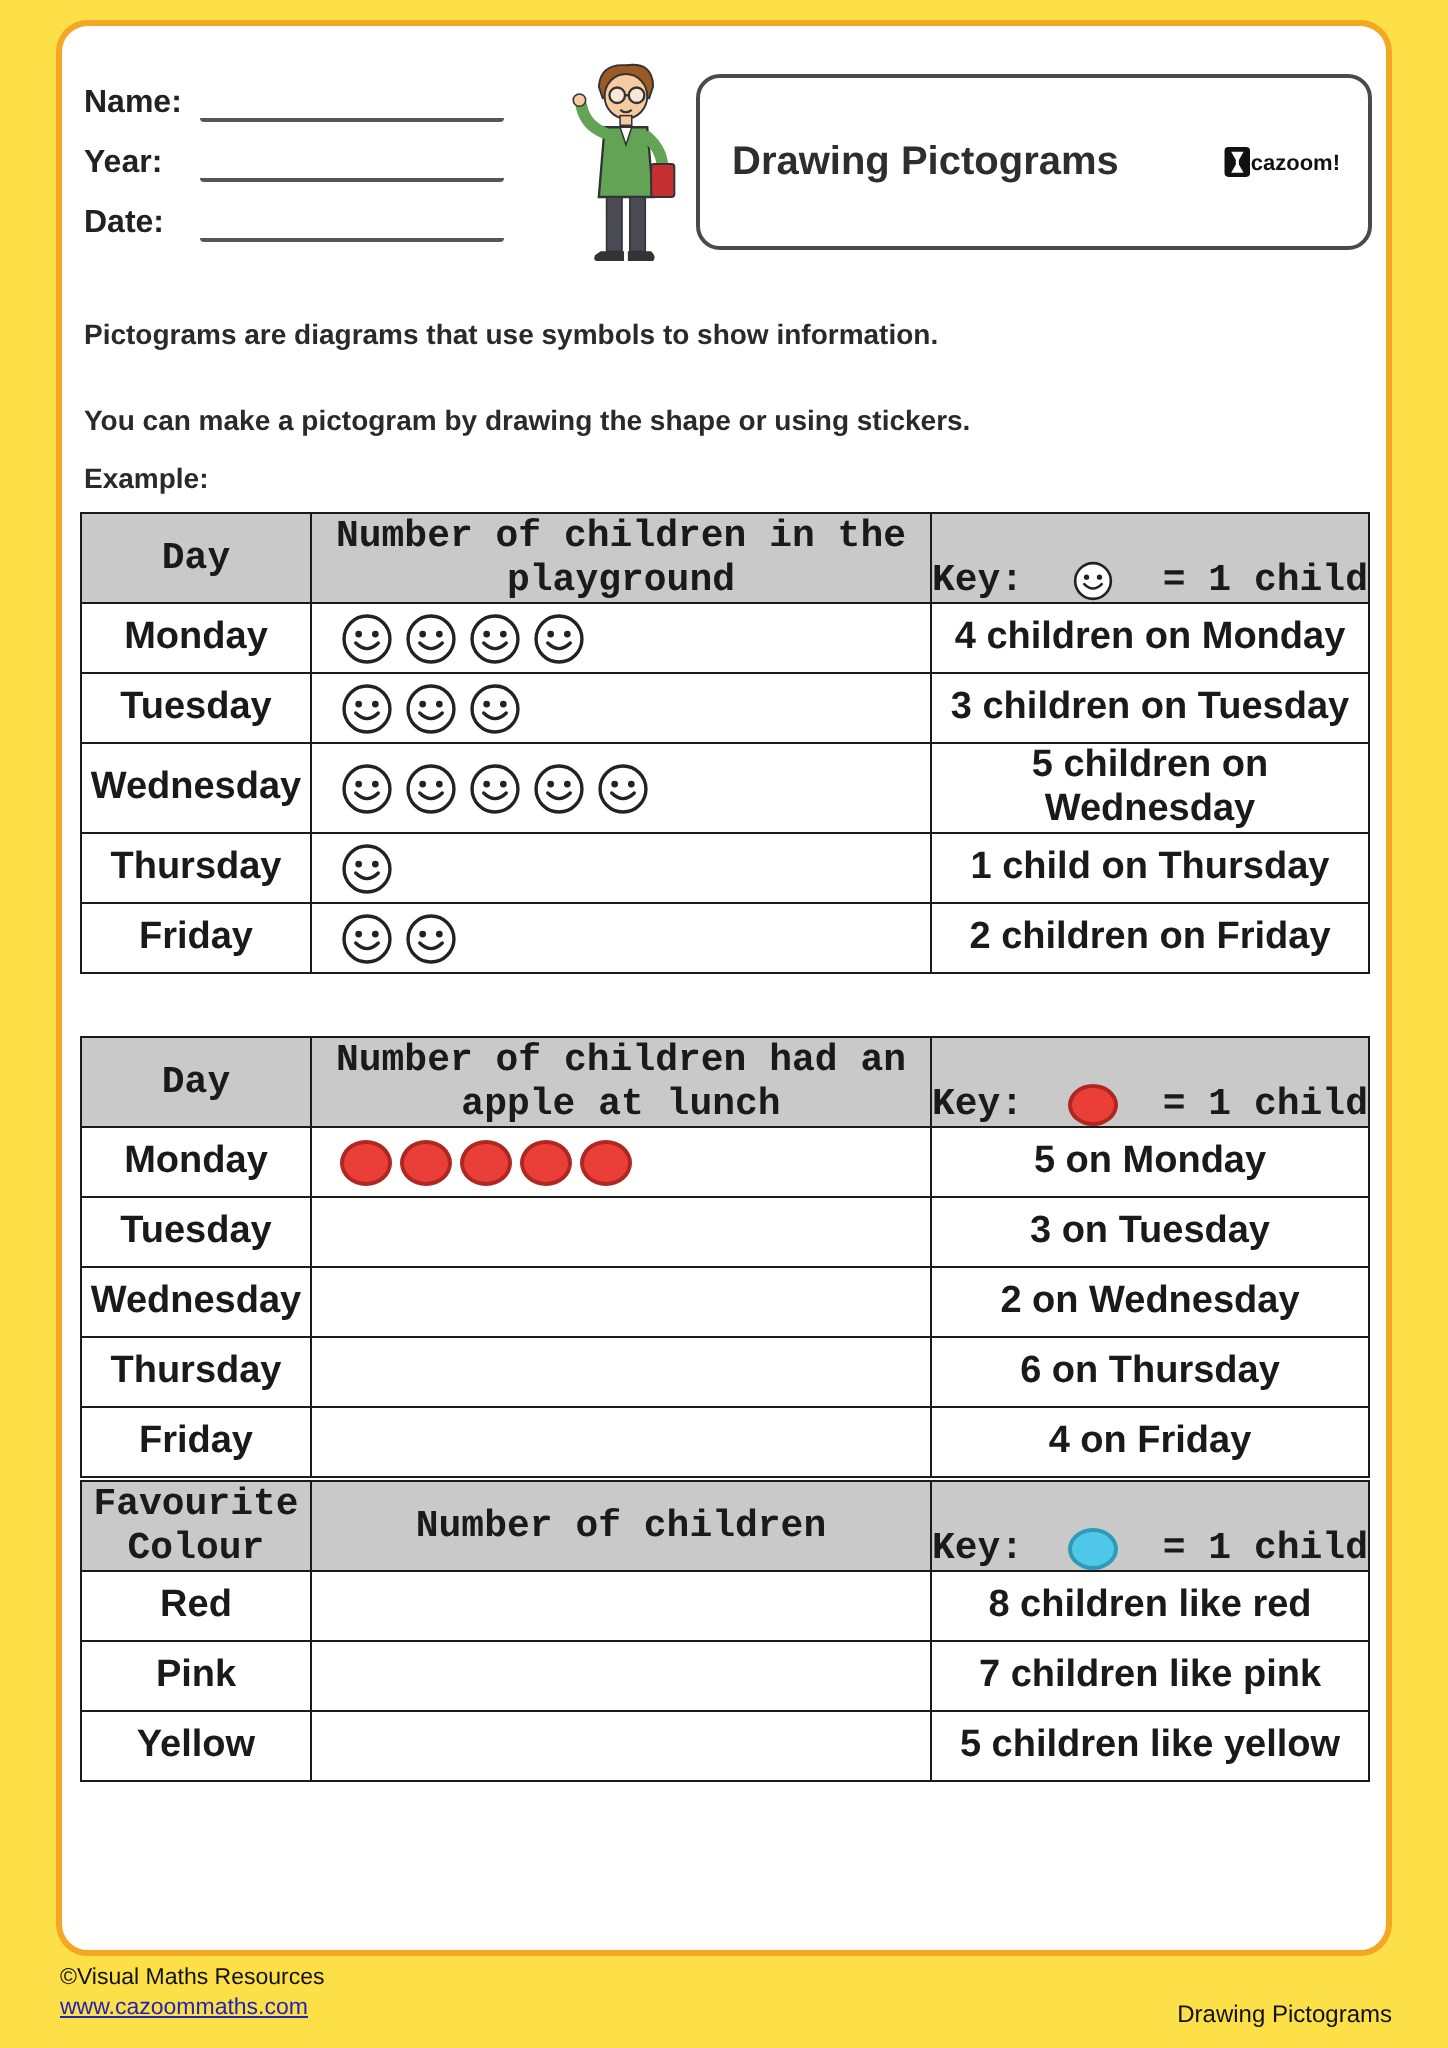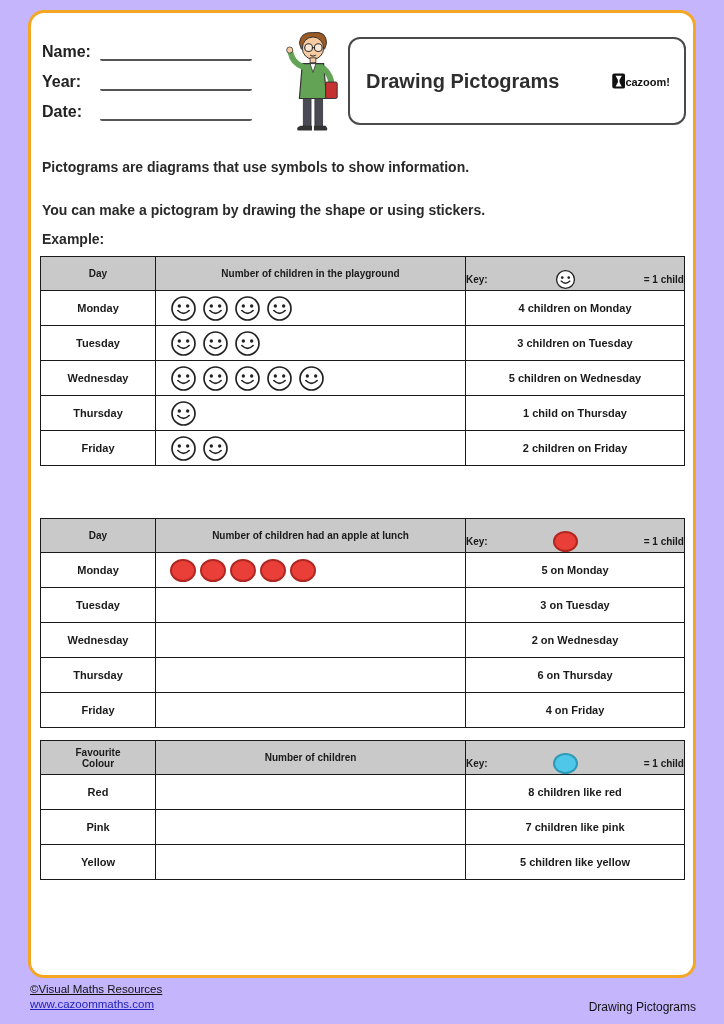--- a/index.html
+++ b/index.html
@@ -1,19 +1,19 @@
 <!DOCTYPE html>
 <html style="--accent: #F5A623; --hdr: #C9C9C9; --red: #E93F38; --cyan: #4EC7E8;"><head>
 <meta charset="utf-8">
 <style>
   * { margin:0; padding:0; box-sizing:border-box; }
   html,body { width:724px; height:1024px; background:#ffffff; }
   body { font-family:"Liberation Sans", sans-serif; color:#222; position:relative; }
 
-  .sheet { position:absolute; left:0; top:0; width:724px; height:1024px; background:#c4b5fd; overflow:hidden; }
+  .sheet { position:absolute; left:0; top:0; width:724px; height:1024px; background:#fde047; overflow:hidden; }
 
   .page {
     position:absolute; left:28px; top:10px; width:668px; height:968px;
     border:3px solid var(--accent,#F5A623); border-radius:16px; background:#fff;
   }
 
   
   .fields { position:absolute; left:11px; top:28px; }
   .field { display:flex; align-items:flex-end; margin-bottom:10px; height:20px; }
   .field .lbl { font-weight:bold; font-size:16px; width:58px; color:#222; }
@@ -41,43 +41,43 @@
   .intro .example { margin-top:10px; }
 
   
   .tbl-wrap { position:absolute; left:9px; }
   .t1 { top:243px; } .t2 { top:505px; } .t3 { top:727px; }
   table.pict { border-collapse:collapse; table-layout:fixed; width:644px; background:#fff; }
   .pict th, .pict td {
     border:1.6px solid #1a1a1a; font-weight:bold; text-align:center;
     vertical-align:middle; padding:0; color:#1a1a1a;
   }
-  .pict th { background:var(--hdr,#C9C9C9); height:34px; font-size:10px; white-space:pre-line; }
-  .pict td { height:35px; font-size:11px; }
+  .pict th { background:var(--hdr,#C9C9C9); height:34px; font-size:19px; white-space:pre-line;font-family:Liberation Mono, monospace; }
+  .pict td { height:35px; font-size:19px; }
   .pict td.syms { text-align:left; padding-left:14px; line-height:0; }
   col.c1 { width:115px; } col.c2 { width:310px; } col.c3 { width:219px; }
 
   .keywrap { display:inline-flex; align-items:center; justify-content:space-between; gap:5px; width:100%; line-height:normal; }
   .key-sym { display:inline-flex; align-items:center; line-height:0; }
 
   
   .sym { display:inline-block; vertical-align:middle; }
   svg.smiley { width:27px; height:27px; margin-right:5px; }
   .dot { width:26px; height:23px; border-radius:50%; margin-right:4px; }
   .red-circle  { background:var(--red,#E93F38);  border:2px solid #B02620; }
   .cyan-circle { background:var(--cyan,#4EC7E8); border:2px solid #2E9AB8; }
   .key-sym svg.smiley { width:21px; height:21px; margin:0; }
   .key-sym .dot { width:25px; height:21px; margin:0; }
 
   
   .section-a { position:absolute; left:11px; top:473px; font-family:"Liberation Serif", serif; font-style:italic; font-size:15.5px; color:#1a1a1a; }
   .section-a .sa-label { font-weight:bold; margin-right:6px; }
 
   
-  .footer-left { position:absolute; left:30px; top:982px; font-size:11.5px; color:#111; line-height:15px;text-decoration:underline; }
+  .footer-left { position:absolute; left:30px; top:982px; font-size:11.5px; color:#111; line-height:15px; }
   .footer-left a { color:#2222bb; text-decoration:underline; font-size:11.5px; }
   .footer-right { position:absolute; right:28px; top:1000px; font-size:12px; color:#111; }
 </style>
 </head>
 <body>
 
 <div class="sheet">
   <div class="page">
 
     <div class="fields">

